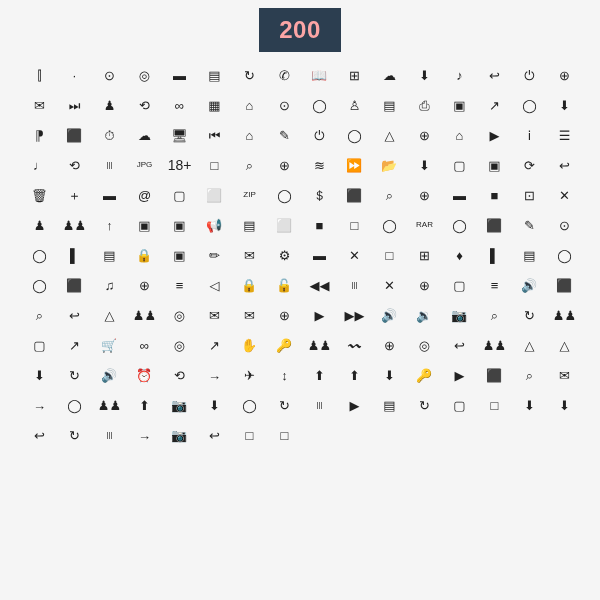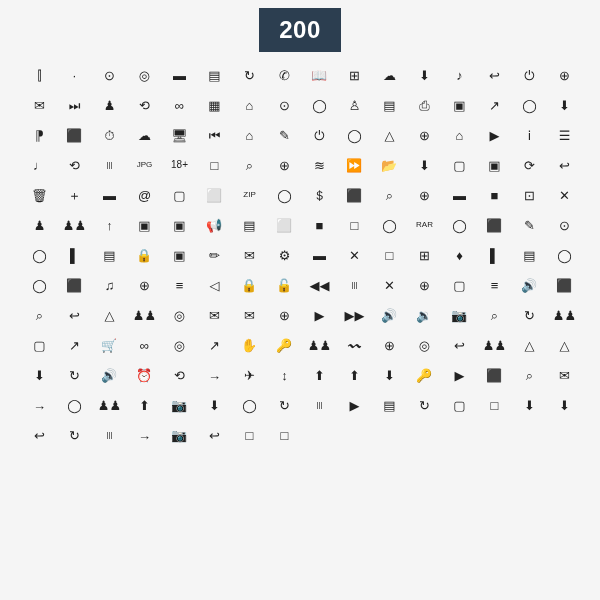--- a/index.html
+++ b/index.html
@@ -8,21 +8,21 @@
       height: 600px;
       background: #f5f5f5;
       display: flex;
       flex-direction: column;
       align-items: center;
       font-family: Arial, sans-serif;
       overflow: hidden;
     }
     .header {
       background: #2c3e50;
-      color: #ffffff;
+      color: #fca5a5;
       padding: 8px 20px;
       margin: 8px 0 6px 0;
       font-size: 18px;
       font-weight: normal;
       letter-spacing: 0.5px;
       display: flex;
       align-items: center;
       gap: 6px;
     }
     .header .num {
@@ -209,21 +209,21 @@
     <div class="icon-cell" title="⟲">
       <span style="font-size: 13px;">⟲</span>
     </div>
     <div class="icon-cell" title="|||">
       <span style="font-size: 8px;">|||</span>
     </div>
     <div class="icon-cell" title="JPG">
       <span style="font-size: 8px;">JPG</span>
     </div>
     <div class="icon-cell" title="18+">
-      <span style="font-size: 10px;">18+</span>
+      <span style="font-size: 14px;">18+</span>
     </div>
     <div class="icon-cell" title="□">
       <span style="font-size: 13px;">□</span>
     </div>
     <div class="icon-cell" title="⌕">
       <span style="font-size: 13px;">⌕</span>
     </div>
     <div class="icon-cell" title="⊕">
       <span style="font-size: 13px;">⊕</span>
     </div>

